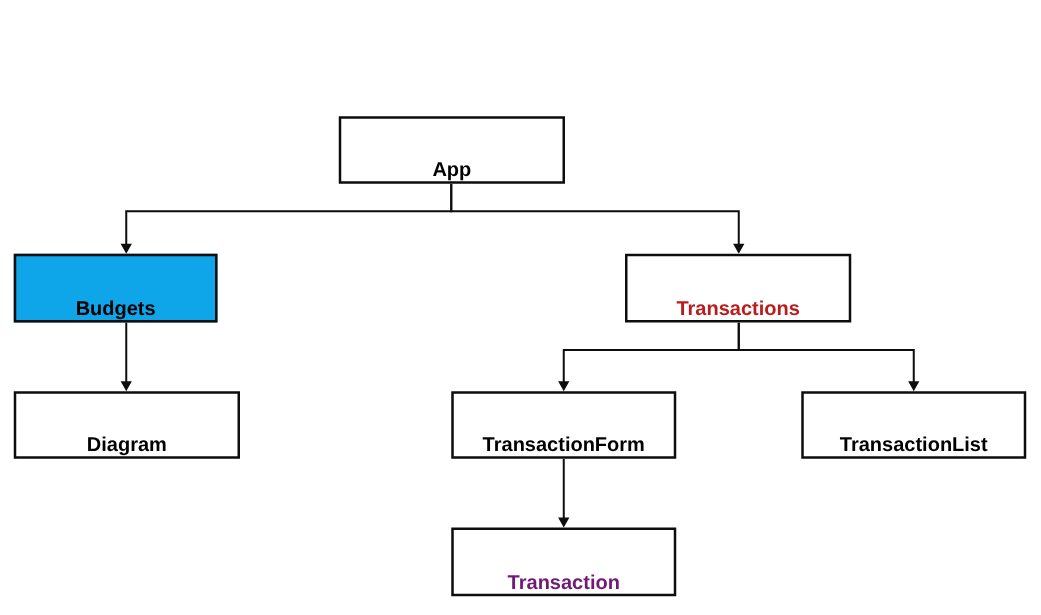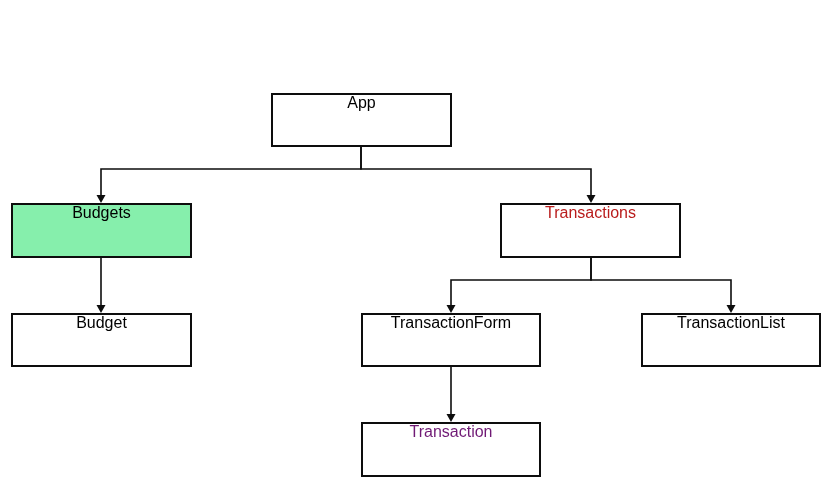--- a/index.html
+++ b/index.html
@@ -33,22 +33,23 @@
     width: 833px;
     height: 492px;
     pointer-events: none;
   }
   .node {
     position: absolute;
     box-sizing: border-box;
     border: 2px solid #0d0d0d;
     background: #ffffff;
     display: flex;
-    align-items: flex-start;
+    align-items: flex-end;
     justify-content: center;
+    font-weight: bold;
   }
   .node-label {
     font-size: 16px;
     color: #000000;
     line-height: 1;
     white-space: nowrap;
   }
 </style>
 </head>
 <body>
@@ -80,28 +81,28 @@
       <g>
         <polyline points="451,367 451,418" fill="none" stroke="#0d0d0d" stroke-width="1.6"></polyline>
         <polygon points="446.5,414 455.5,414 451,422" fill="#0d0d0d"></polygon>
       </g>
     </svg>
 
   <div id="node-layer">
       <div class="node" style="left: 271px; top: 93px; width: 181px; height: 54px; border-color: rgb(13, 13, 13); background: rgb(255, 255, 255);">
         <span class="node-label" style="color: rgb(0, 0, 0);">App</span>
       </div>
-      <div class="node" style="left: 11px; top: 203px; width: 181px; height: 55px; border-color: rgb(13, 13, 13); background: #86efac;">
+      <div class="node" style="left: 11px; top: 203px; width: 163px; height: 55px; border-color: rgb(13, 13, 13); background: #0ea5e9;">
         <span class="node-label" style="color: rgb(0, 0, 0);">Budgets</span>
       </div>
       <div class="node" style="left: 500px; top: 203px; width: 181px; height: 55px; border-color: rgb(13, 13, 13); background: rgb(255, 255, 255);">
         <span class="node-label" style="color: #b91c1c;">Transactions</span>
       </div>
       <div class="node" style="left: 11px; top: 313px; width: 181px; height: 54px; border-color: rgb(13, 13, 13); background: rgb(255, 255, 255);">
-        <span class="node-label" style="color: rgb(0, 0, 0);">Budget</span>
+        <span class="node-label" style="color: rgb(0, 0, 0);">Diagram</span>
       </div>
       <div class="node" style="left: 361px; top: 313px; width: 180px; height: 54px; border-color: rgb(13, 13, 13); background: rgb(255, 255, 255);">
         <span class="node-label" style="color: rgb(0, 0, 0);">TransactionForm</span>
       </div>
       <div class="node" style="left: 641px; top: 313px; width: 180px; height: 54px; border-color: rgb(13, 13, 13); background: rgb(255, 255, 255);">
         <span class="node-label" style="color: rgb(0, 0, 0);">TransactionList</span>
       </div>
       <div class="node" style="left: 361px; top: 422px; width: 180px; height: 55px; border-color: rgb(13, 13, 13); background: rgb(255, 255, 255);">
         <span class="node-label" style="color: #701a75;">Transaction</span>
       </div>

